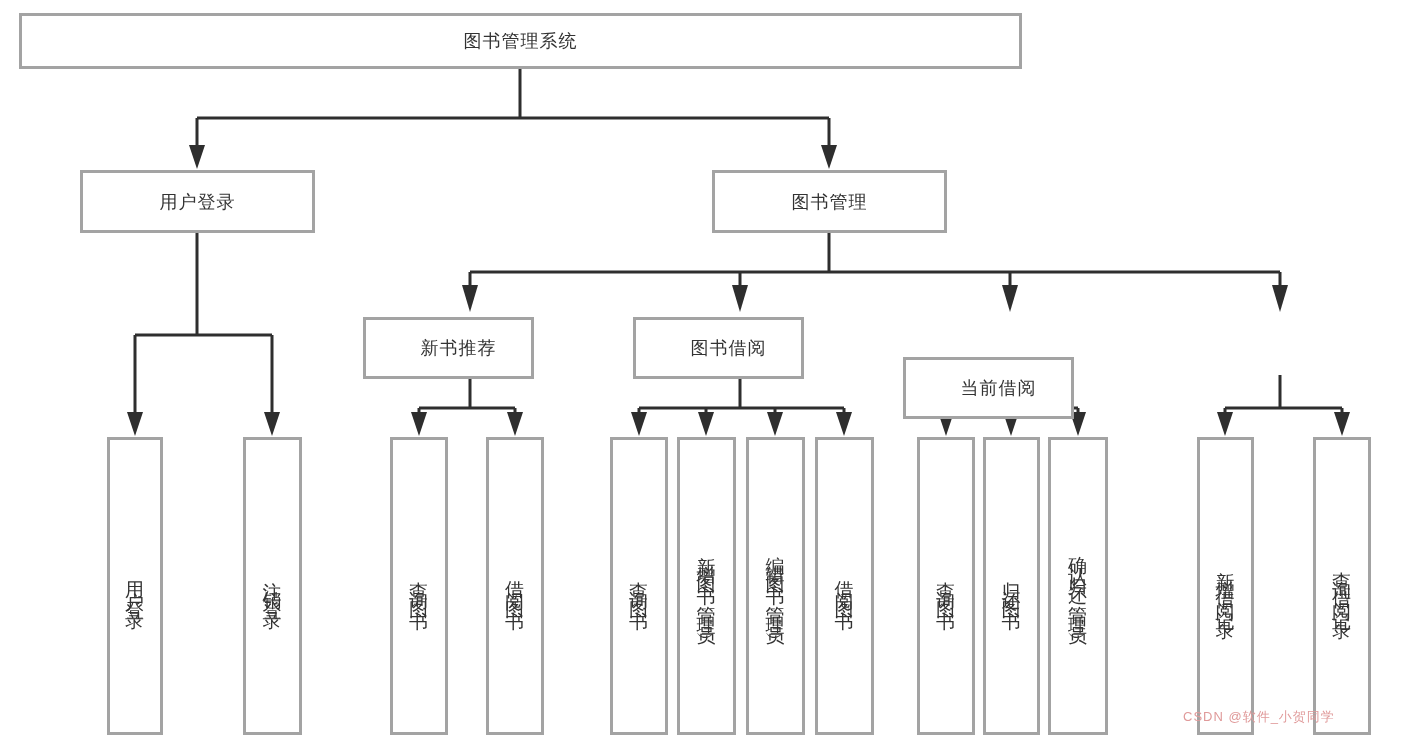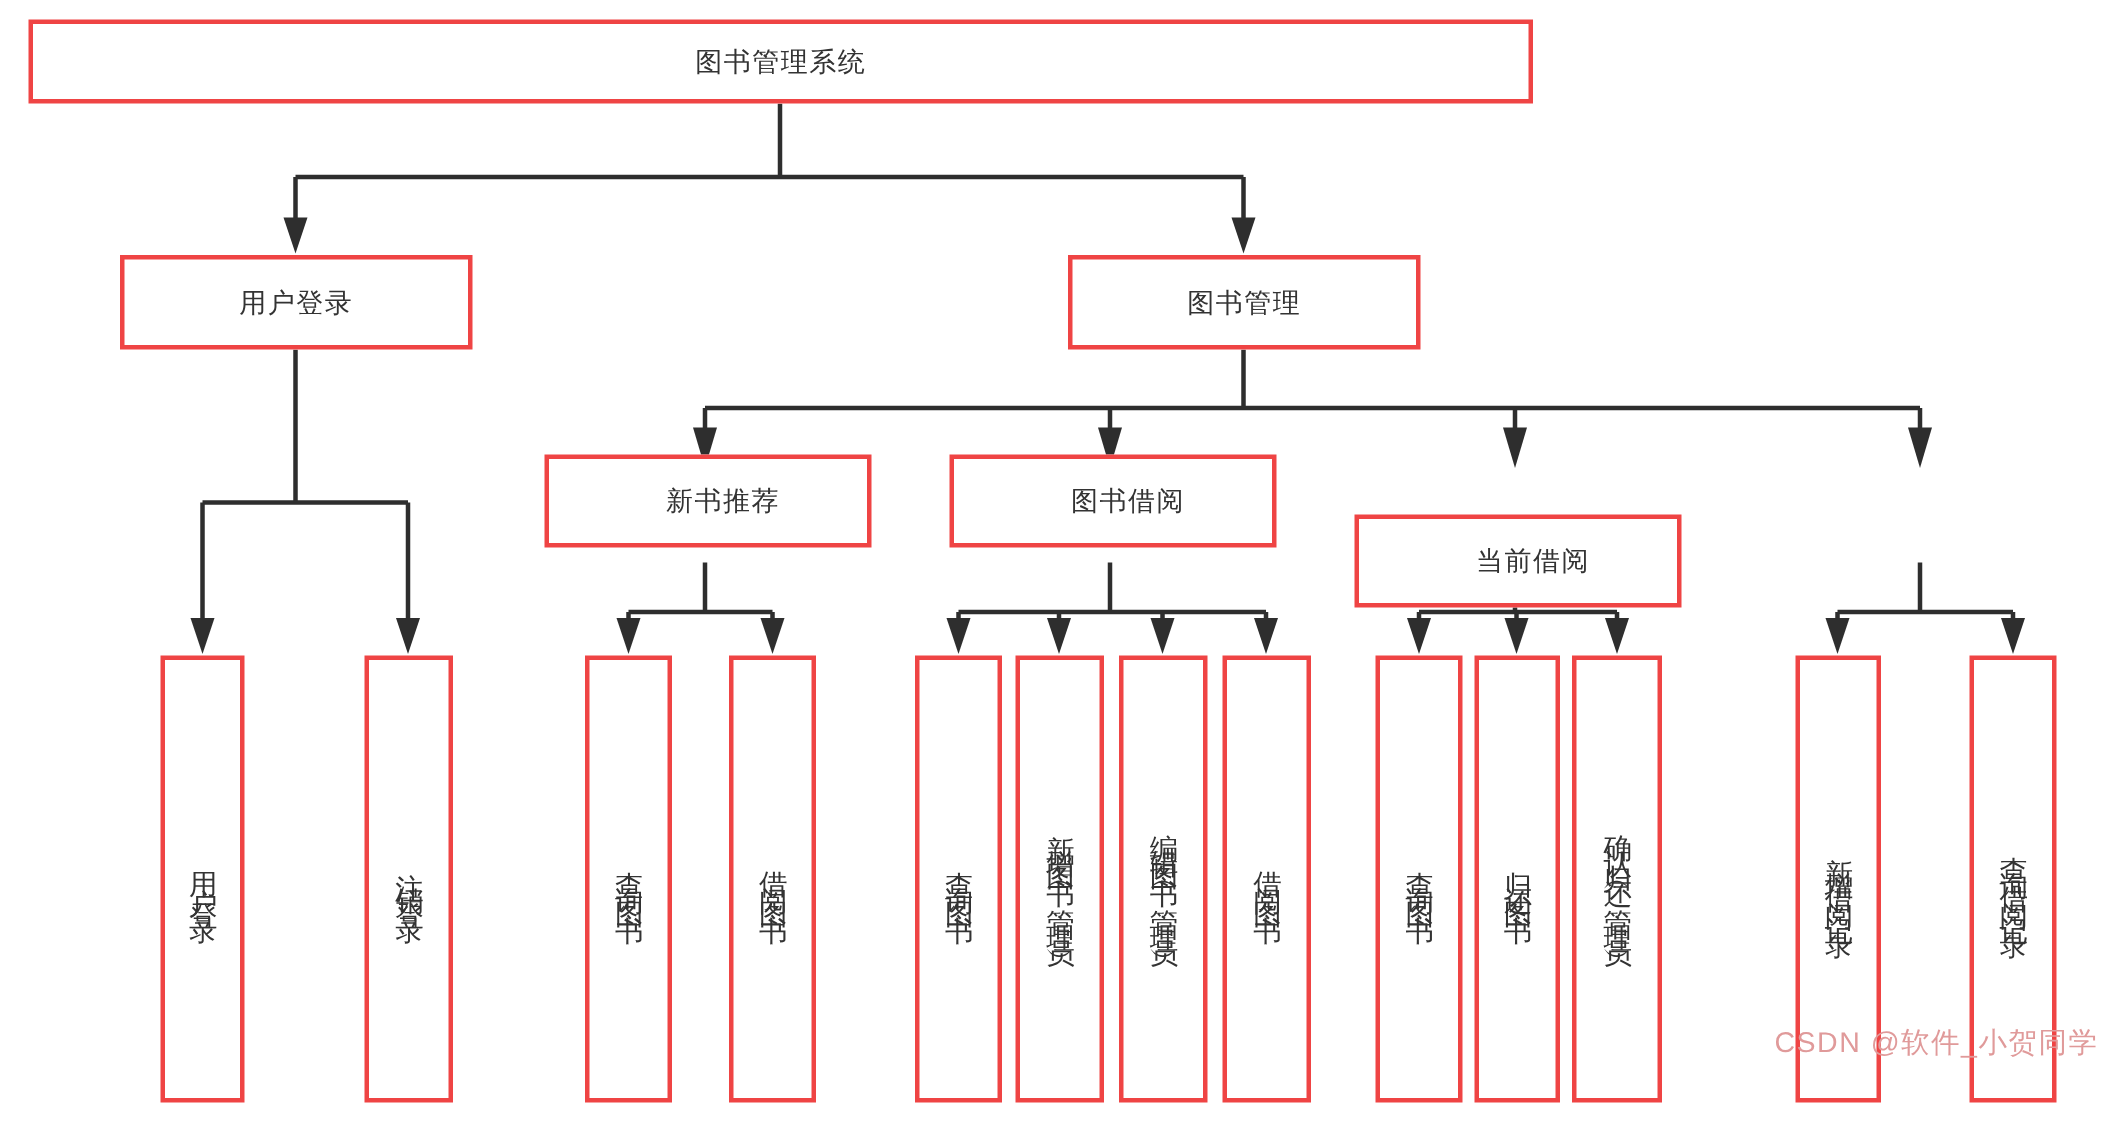--- a/index.html
+++ b/index.html
@@ -8,21 +8,21 @@
     position:relative;
     width:1405px;height:747px;
     background:#ffffff;
     font-family:"Liberation Sans","DejaVu Sans",sans-serif;
     overflow:hidden;
   }
   .wires{position:absolute;left:0;top:0;z-index:1;}
   .box{
     position:absolute;
     box-sizing:border-box;
-    border:3px solid #ef4444;
+    border:3px solid #a3a3a3;
     background:#ffffff;
     display:flex;
     align-items:center;
     justify-content:center;
     color:#333333;
     z-index:2;
     font-family:Liberation Serif, serif;
   }
   .h-label{
     font-size:18px;
@@ -32,26 +32,26 @@
   .v-label{
     writing-mode:vertical-rl;
     text-orientation:mixed;
     font-size:19px;
     letter-spacing:10px;
     line-height:1;
     white-space:nowrap;
   }
   .root-box{left:19px;top:13px;width:1003px;height:56px;}
   .lvl2{top:170px;width:235px;height:63px;}
-  .lvl3{top:303px;width:218px;height:62px;padding-left:20px;}
+  .lvl3{top:317px;width:171px;height:62px;padding-left:20px;}
   .leaf{top:437px;height:298px;}
   .watermark{
     position:absolute;
-    left:1183px;top:682px;
-    font-size:19px;
+    left:1183px;top:708px;
+    font-size:13px;
     color:#e09a9a;
     letter-spacing:1px;
     white-space:nowrap;
     z-index:3;
   }
 </style>
 </head>
 <body>
 
 <div class="canvas">

